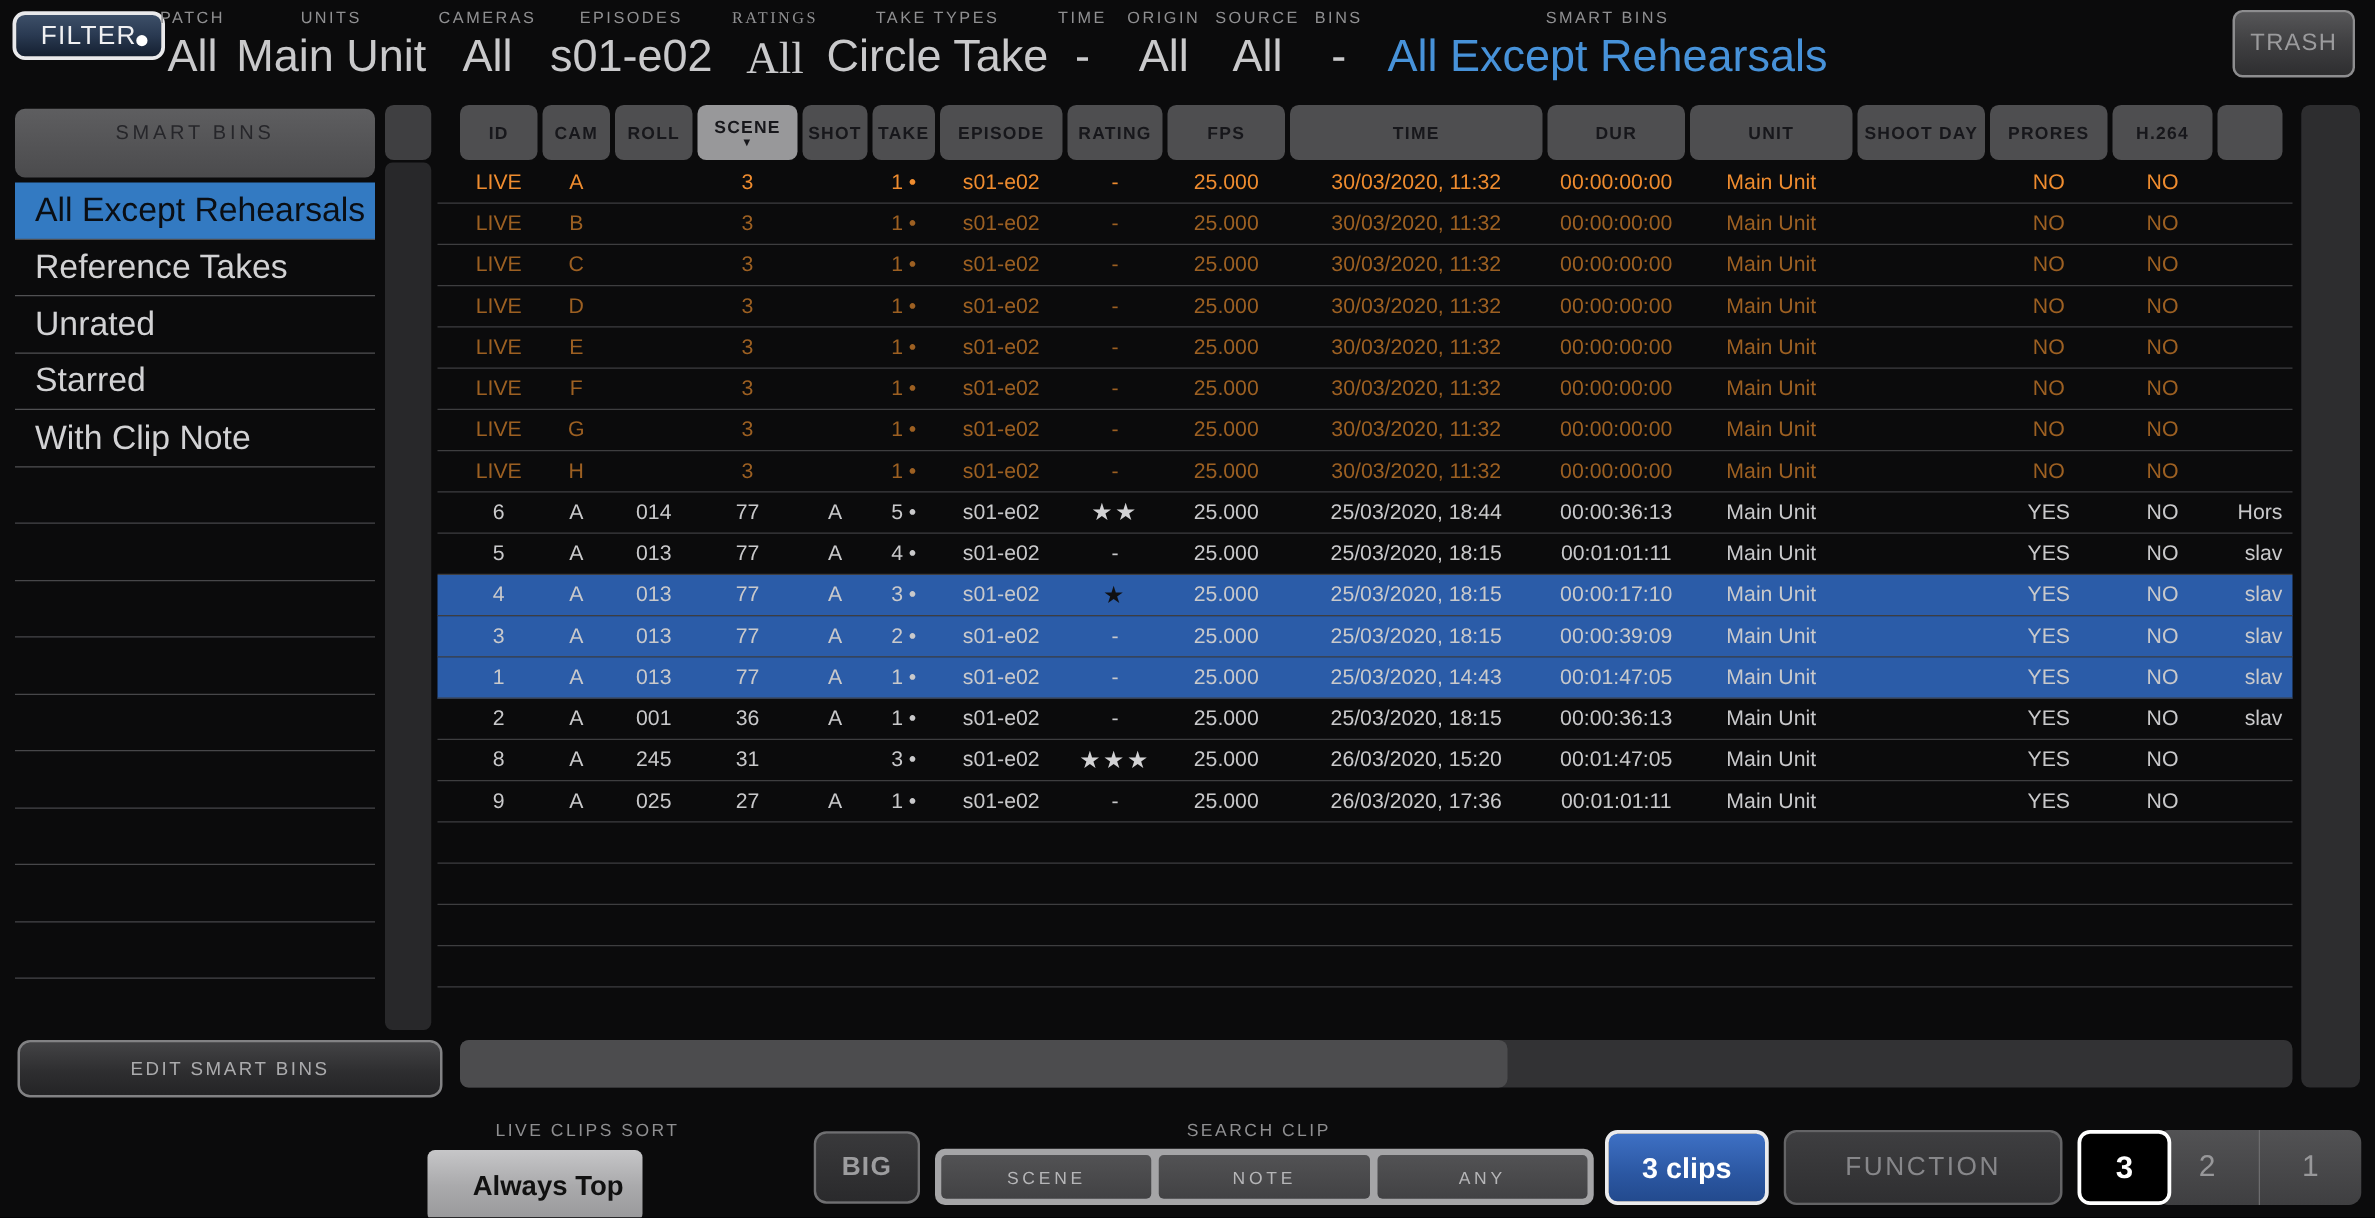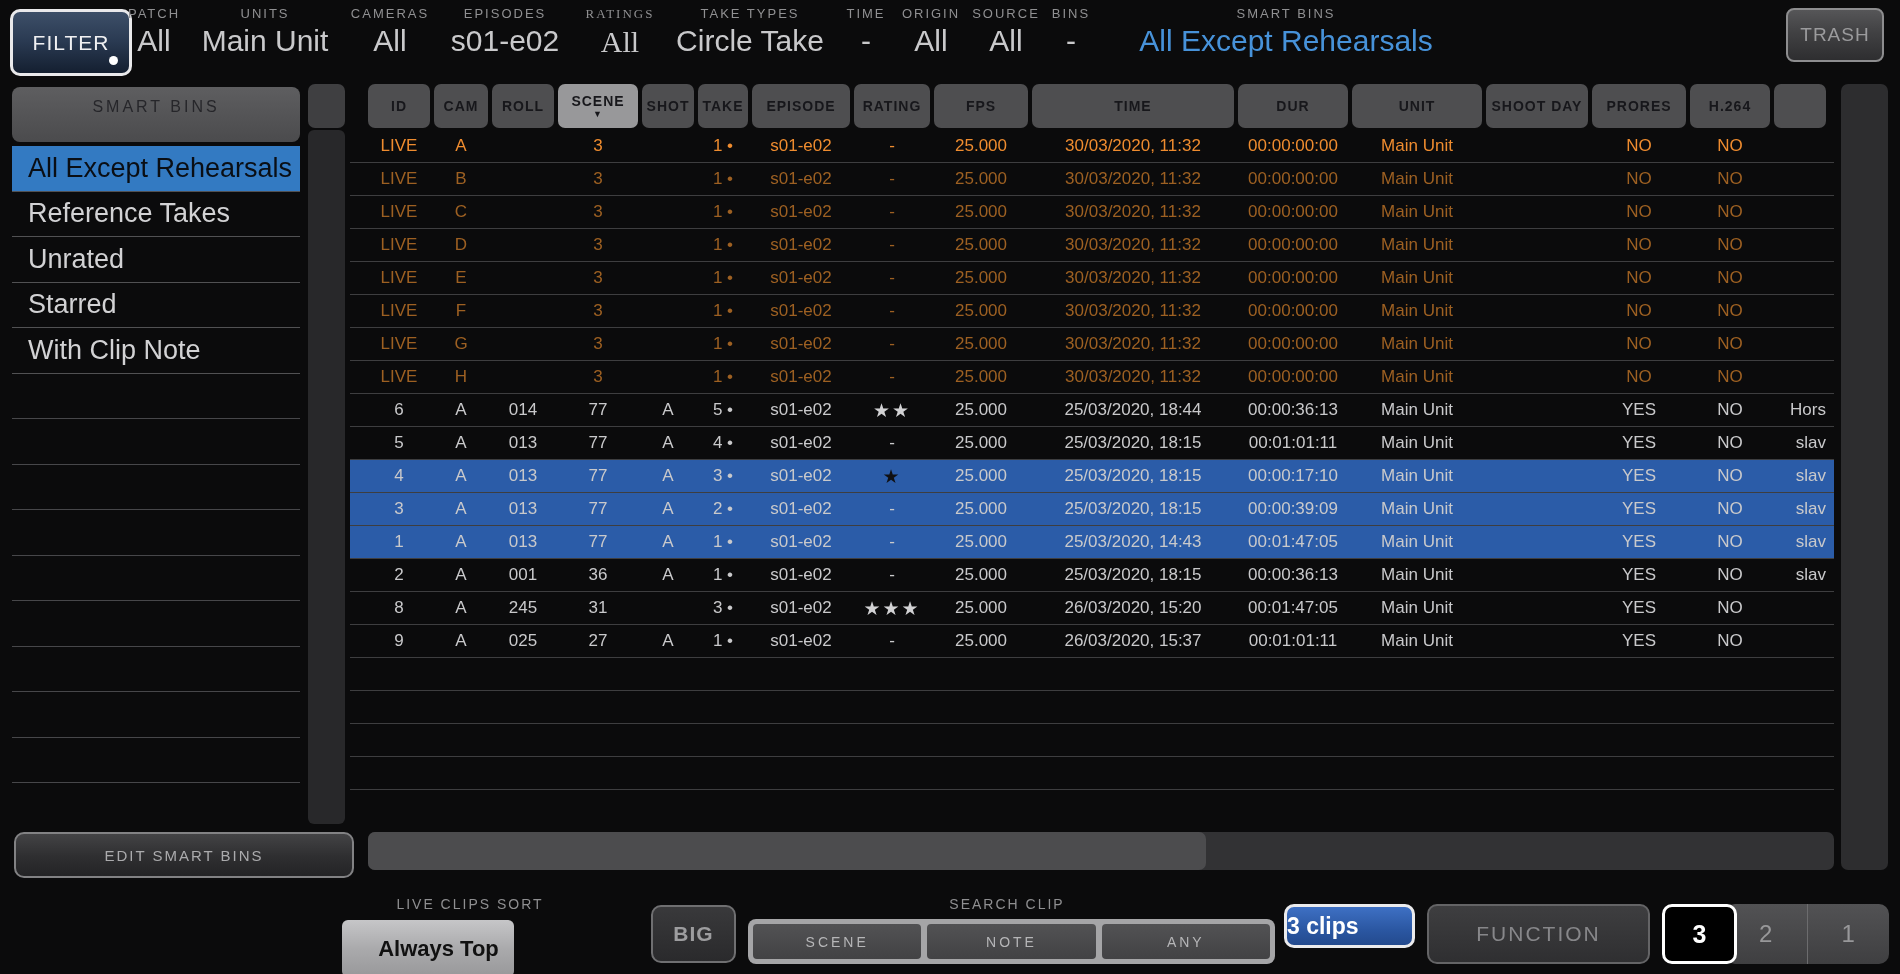--- a/index.html
+++ b/index.html
@@ -2,27 +2,27 @@
 <html><head>
 <meta charset="utf-8">
 <style>
   html,body{margin:0;padding:0;background:#000;}
   #app{position:relative;width:1900px;height:974px;background:#0b0b0c;overflow:hidden;
        font-family:"Liberation Sans",sans-serif;-webkit-font-smoothing:antialiased;}
   #app *{box-sizing:border-box;}
   .abs{position:absolute;}
 
   
-  .filter-btn{left:10px;top:9px;width:122px;height:67px;border-radius:10px;
+  .filter-btn{left:10px;top:9px;width:122px;height:39px;border-radius:10px;
     border:3px solid #e9e9eb;background:linear-gradient(#3d4f68 0%,#2a3a52 48%,#141f30 100%);
     color:#f0f0f2;font-size:21px;letter-spacing:1px;display:flex;align-items:center;justify-content:center;cursor:pointer;}
   .filter-dot{position:absolute;right:11px;bottom:8px;width:9px;height:9px;border-radius:50%;background:#fff;}
   .ffield{position:absolute;top:6px;transform:translateX(-50%);text-align:center;cursor:pointer;}
   .flabel{font-size:13px;letter-spacing:2px;color:#909092;white-space:nowrap;}
-  .fvalue{font-size:30px;color:#c9c9cb;margin-top:3px;white-space:nowrap;}
+  .fvalue{font-size:36px;color:#c9c9cb;margin-top:3px;white-space:nowrap;}
   .ffield.hl .fvalue{color:var(--smartblue);}
   .trash-btn{left:1786px;top:8px;width:98px;height:54px;border-radius:8px;border:2px solid #8d8d8f;
     background:linear-gradient(#565658,#414143 45%,#2e2e30);color:#9b9b9d;font-size:19px;letter-spacing:1px;
     display:flex;align-items:center;justify-content:center;cursor:pointer;}
 
   
   .sb-header{left:12px;top:87px;width:288px;height:55px;border-radius:8px;
     background:linear-gradient(#5e5e60,#4b4b4d);color:#26262a;font-size:16px;letter-spacing:3px;
     display:flex;justify-content:center;padding-top:11px;}
   .bins{left:12px;top:146px;width:288px;}
@@ -66,23 +66,23 @@
   .always-top{left:342px;top:920px;width:172px;height:57px;border-radius:6px;
     background:linear-gradient(#c6c6c8,#aaaaac 50%,#98989a);color:#111;font-size:22px;font-weight:bold;
     display:flex;align-items:center;justify-content:center;cursor:pointer;padding-left:21px;}
   .big-btn{left:651px;top:905px;width:85px;height:58px;border-radius:10px;border:2px solid #6f6f71;
     background:linear-gradient(#39393b,#2a2a2c);color:#9d9d9f;font-size:21px;font-weight:bold;letter-spacing:1px;
     display:flex;align-items:center;justify-content:center;cursor:pointer;}
   .search-group{left:748px;top:919px;width:527px;height:45px;background:#a5a5a7;border-radius:8px;
     display:flex;gap:6px;padding:5px;}
   .search-btn{flex:1;background:linear-gradient(#525254,#424244);border-radius:4px;color:#b6b6b8;
     font-size:14px;letter-spacing:3px;display:flex;align-items:center;justify-content:center;cursor:pointer;}
-  .clips-btn{left:1284px;top:904px;width:131px;height:44px;border-radius:10px;border:3px solid #ebebed;
+  .clips-btn{left:1284px;top:904px;width:131px;height:60px;border-radius:10px;border:3px solid #ebebed;
     background:linear-gradient(#3e70c4,#2b57a2 60%,#234a8e);color:#fff;font-size:23px;font-weight:bold;
-    display:flex;align-items:center;justify-content:flex-start;cursor:pointer;}
+    display:flex;align-items:center;justify-content:center;cursor:pointer;}
   .function-btn{left:1427px;top:904px;width:223px;height:60px;border-radius:10px;border:2px solid #646466;
     background:linear-gradient(#3e3e40,#2f2f31);color:#87878a;font-size:21px;letter-spacing:2px;
     display:flex;align-items:center;justify-content:center;cursor:pointer;}
   .segments{left:1725px;top:904px;width:164px;height:60px;border-radius:10px;
     background:linear-gradient(#525254,#3f3f41);display:flex;overflow:hidden;}
   .seg{flex:1;display:flex;align-items:center;justify-content:center;color:#98989a;font-size:24px;
     border-left:1px solid #6c6c6e;cursor:pointer;}
   .seg:first-child{border-left:none;}
   .seg-active{left:1662px;top:904px;width:75px;height:60px;background:#000;border:3px solid #fff;
     border-radius:10px;color:#fff;font-size:25px;font-weight:bold;display:flex;align-items:center;
@@ -502,21 +502,21 @@
       <div class="trow grid16">
         <span class="cell">9</span>
         <span class="cell">A</span>
         <span class="cell">025</span>
         <span class="cell">27</span>
         <span class="cell">A</span>
         <span class="cell">1 •</span>
         <span class="cell">s01-e02</span>
         <span class="cell">-</span>
         <span class="cell">25.000</span>
-        <span class="cell">26/03/2020, 15:37</span>
+        <span class="cell">26/03/2020, 17:36</span>
         <span class="cell">00:01:01:11</span>
         <span class="cell">Main Unit</span>
         <span class="cell"></span>
         <span class="cell">YES</span>
         <span class="cell">NO</span>
         <span class="cell note"></span>
       </div>
       <div class="trow grid16"></div>
       <div class="trow grid16"></div>
       <div class="trow grid16"></div>

